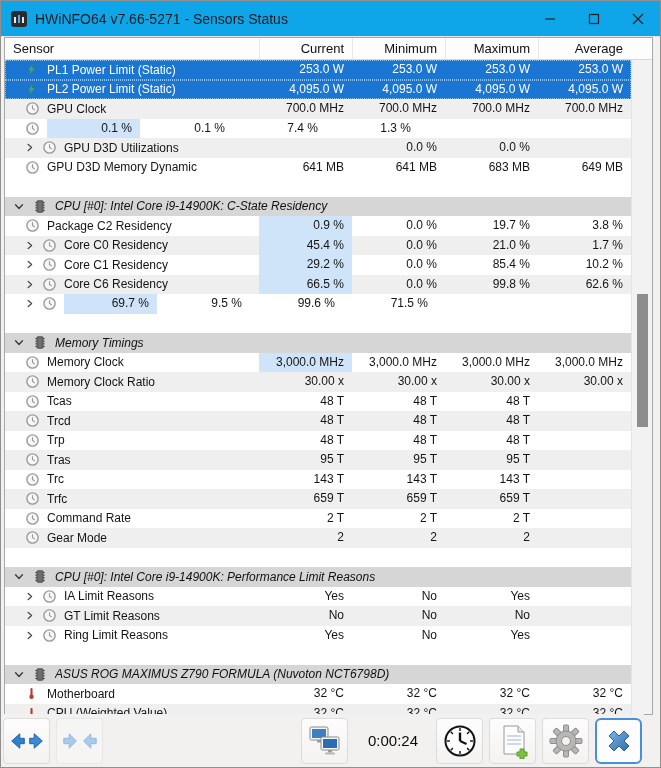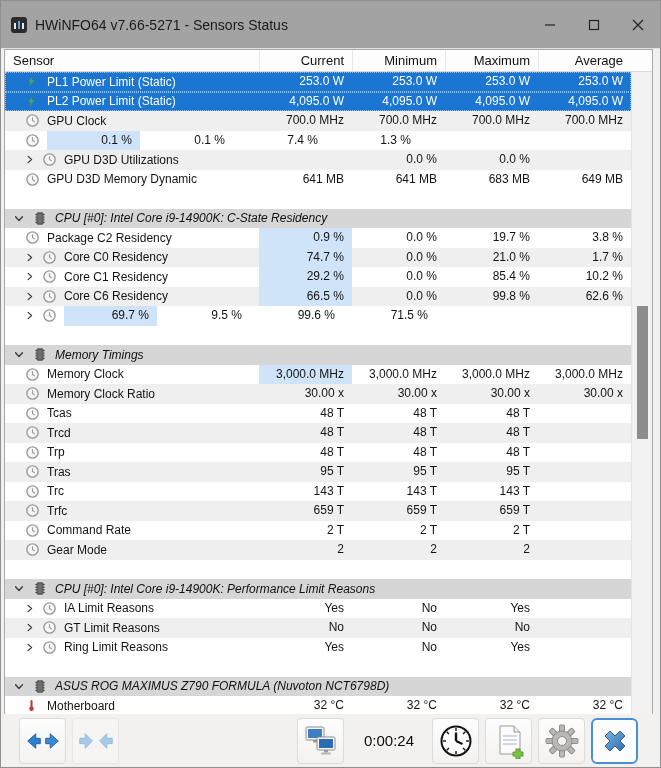--- a/index.html
+++ b/index.html
@@ -3,21 +3,21 @@
 <meta charset="utf-8">
 <style>
   * { margin:0; padding:0; box-sizing:border-box; }
   html,body { width:661px; height:768px; font-family:"Liberation Sans", sans-serif; }
   .window {
     width:661px; height:768px; background:#f2f1f0;
     border:1px solid #8f8f8f; position:relative; overflow:hidden;
   }
   
   .titlebar {
-    height:48px; display:flex; align-items:center; background:#a3a3a3;
+    height:36px; display:flex; align-items:center; background:#0ea5e9;
     border-bottom:1px solid #e3e2e1;
   }
   .appicon { width:16px; height:16px; margin-left:10px; flex:0 0 auto; }
   .title { font-size:14px; color:#1b1b1b; margin-left:8px; flex:1 1 auto; white-space:nowrap; overflow:hidden; }
   .capbtn {
     width:44px; height:35px; display:flex; align-items:center; justify-content:center;
     font-size:14px; color:#222; background:transparent; border:none; cursor:default;
   }
   .capbtn svg { display:block; }
   
@@ -47,22 +47,22 @@
   .val { flex:0 0 93px; text-align:right; padding-right:8px; height:100%; line-height:19.5px; white-space:nowrap; }
   .val.hl { background:var(--hl); }
   
   .sbar {
     position:absolute; top:22px; right:0; bottom:0; width:21px;
     background:#f2f2f2; border-left:1px solid #e4e4e4;
   }
   .sthumb { position:absolute; left:5px; width:11px; top:234px; height:133px; background:#8d8d8d; }
   
   .toolbar {
-    position:absolute; left:0; right:4px; bottom:0; height:53px;
-    display:flex; align-items:center; background:#f2f1f0; padding:0 18px;
+    position:absolute; left:0; right:16px; bottom:0; height:53px;
+    display:flex; align-items:center; background:#f2f1f0; padding:0 2px;
   }
   .tbtn {
     width:47px; height:46px; border:1px solid #dddcdb; border-radius:4px;
     background:linear-gradient(#fdfdfd,#f3f2f1);
     display:flex; align-items:center; justify-content:center; margin-right:6px;
   }
   .tbtn.disabled { background:#f6f5f4; border-color:#e8e7e6; }
   .tbtn.focusblue { border:2px solid var(--accent); border-radius:6px; background:#fdfdfd; margin-right:0; }
   .spacer { flex:1 1 auto; }
   .timebox { width:78px; text-align:center; font-size:15px; color:#0d0d0d; margin-right:4px; }
@@ -224,21 +224,21 @@
               <path d="M5 3 10.5 8 5 13" fill="none" stroke="#3c3c3c" stroke-width="2" stroke-linecap="round" stroke-linejoin="round"></path>
             </svg>
           </span>
           <span class="ric">
             <svg width="15" height="15" viewBox="0 0 16 16">
               <circle cx="8" cy="8" r="6" fill="#f7f7f7" stroke="#9a9a9a" stroke-width="1.5"></circle>
               <path d="M8 4.6V8l2.4 1.5" fill="none" stroke="#9a9a9a" stroke-width="1.2"></path>
             </svg>
           </span>
           <span class="lbl">Core C0 Residency</span>
-          <span class="val hl">74.7 %</span>
+          <span class="val hl">45.4 %</span>
           <span class="val">0.0 %</span>
           <span class="val">21.0 %</span>
           <span class="val">1.7 %</span>
         </div>
         <div class="row item">
           <span class="exp">
             <svg width="10" height="11" viewBox="0 0 16 16">
               <path d="M5 3 10.5 8 5 13" fill="none" stroke="#3c3c3c" stroke-width="2" stroke-linecap="round" stroke-linejoin="round"></path>
             </svg>
           </span>

